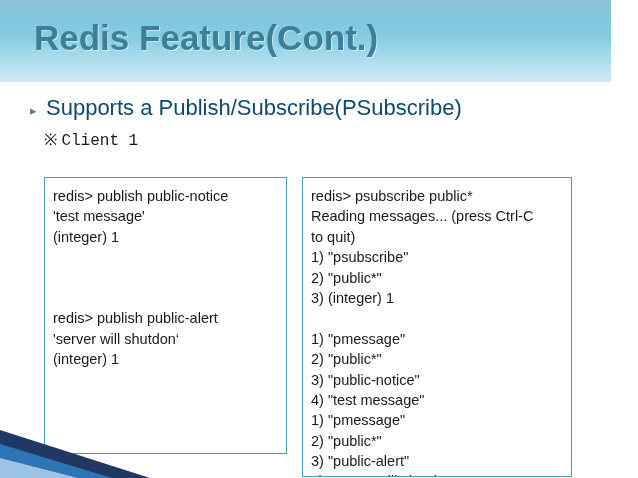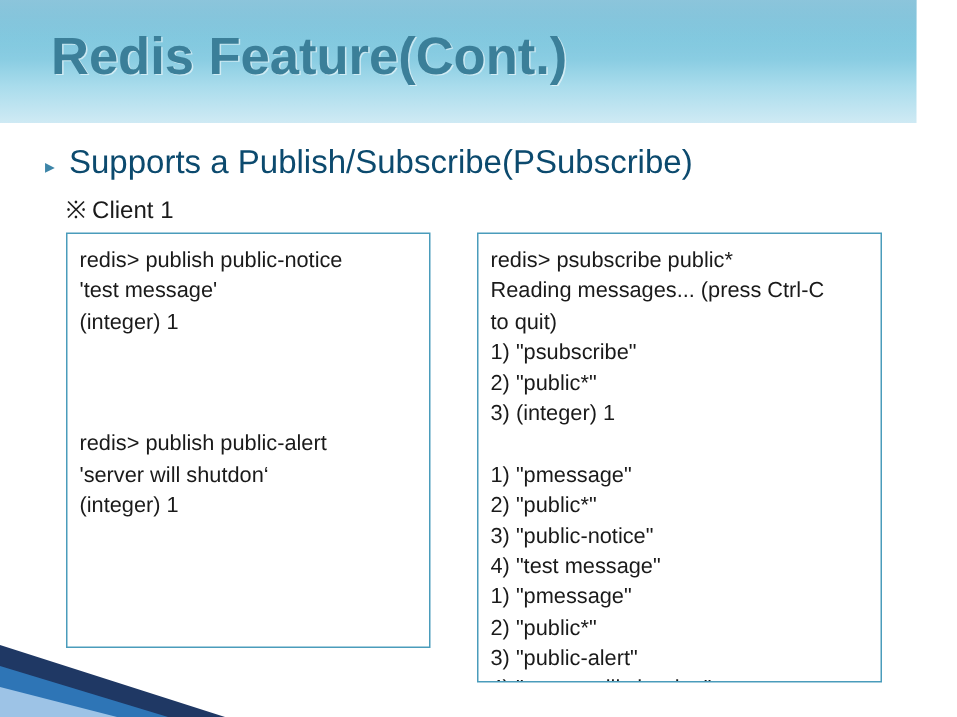--- a/index.html
+++ b/index.html
@@ -71,44 +71,45 @@
   
   .client-label {
     position: absolute;
     font-size: 16px;
     color: #1a1a1a;
     white-space: nowrap;
   }
   .client-label .mark {
     margin-right: 4px;
   }
-  #label-left { left: 44px; top: 128px; }
+  #label-left { left: 44px; top: 128px; font-family: Liberation Mono, monospace; }
   #label-right { left: 337px; top: 128px; }
 
   
   .code-box {
     position: absolute;
     border: 1px solid #4a9cbb;
     background: #ffffff;
     box-sizing: border-box;
     padding: 8px 8px 22px 8px;
     font-size: 14.5px;
     line-height: 20.4px;
     color: #1a1a1a;
     white-space: pre;
     overflow: hidden;
+    margin-top: 22px;
   }
   #box-left {
     left: 44px;
     top: 155px;
     width: 243px;
     height: 277px;
   }
   #box-right {
-    left: 318px;
+    left: 302px;
     top: 155px;
     width: 270px;
     height: 300px;
   }
   .code-line { height: 20.4px; }
   .code-line.blank { height: 20.4px; }
 
   
   .tri-dark {
     position: absolute;

